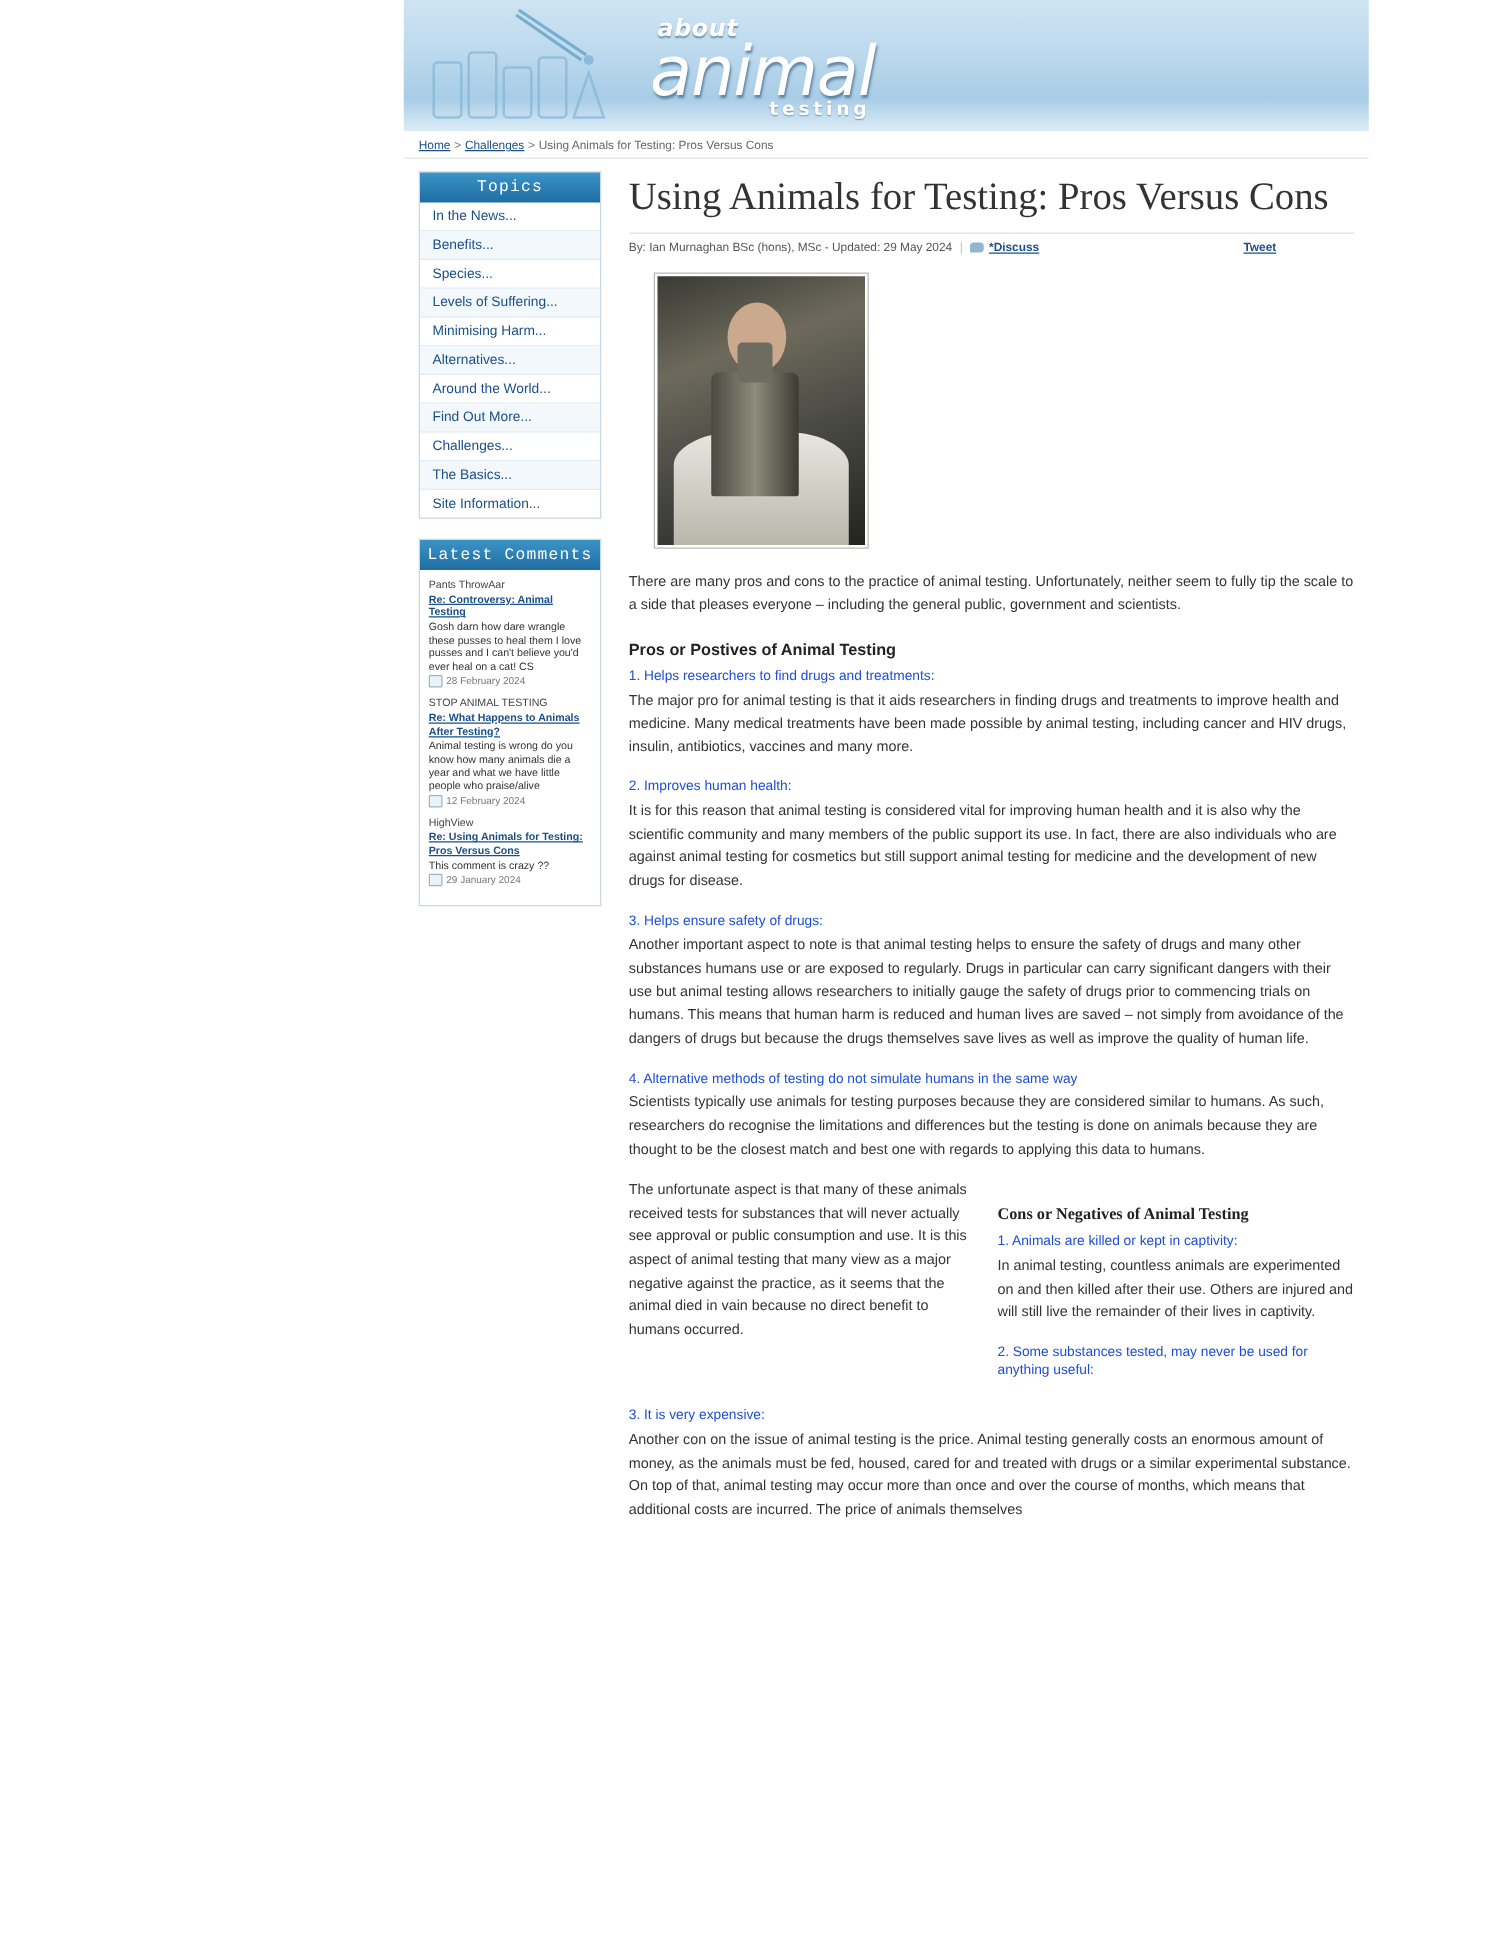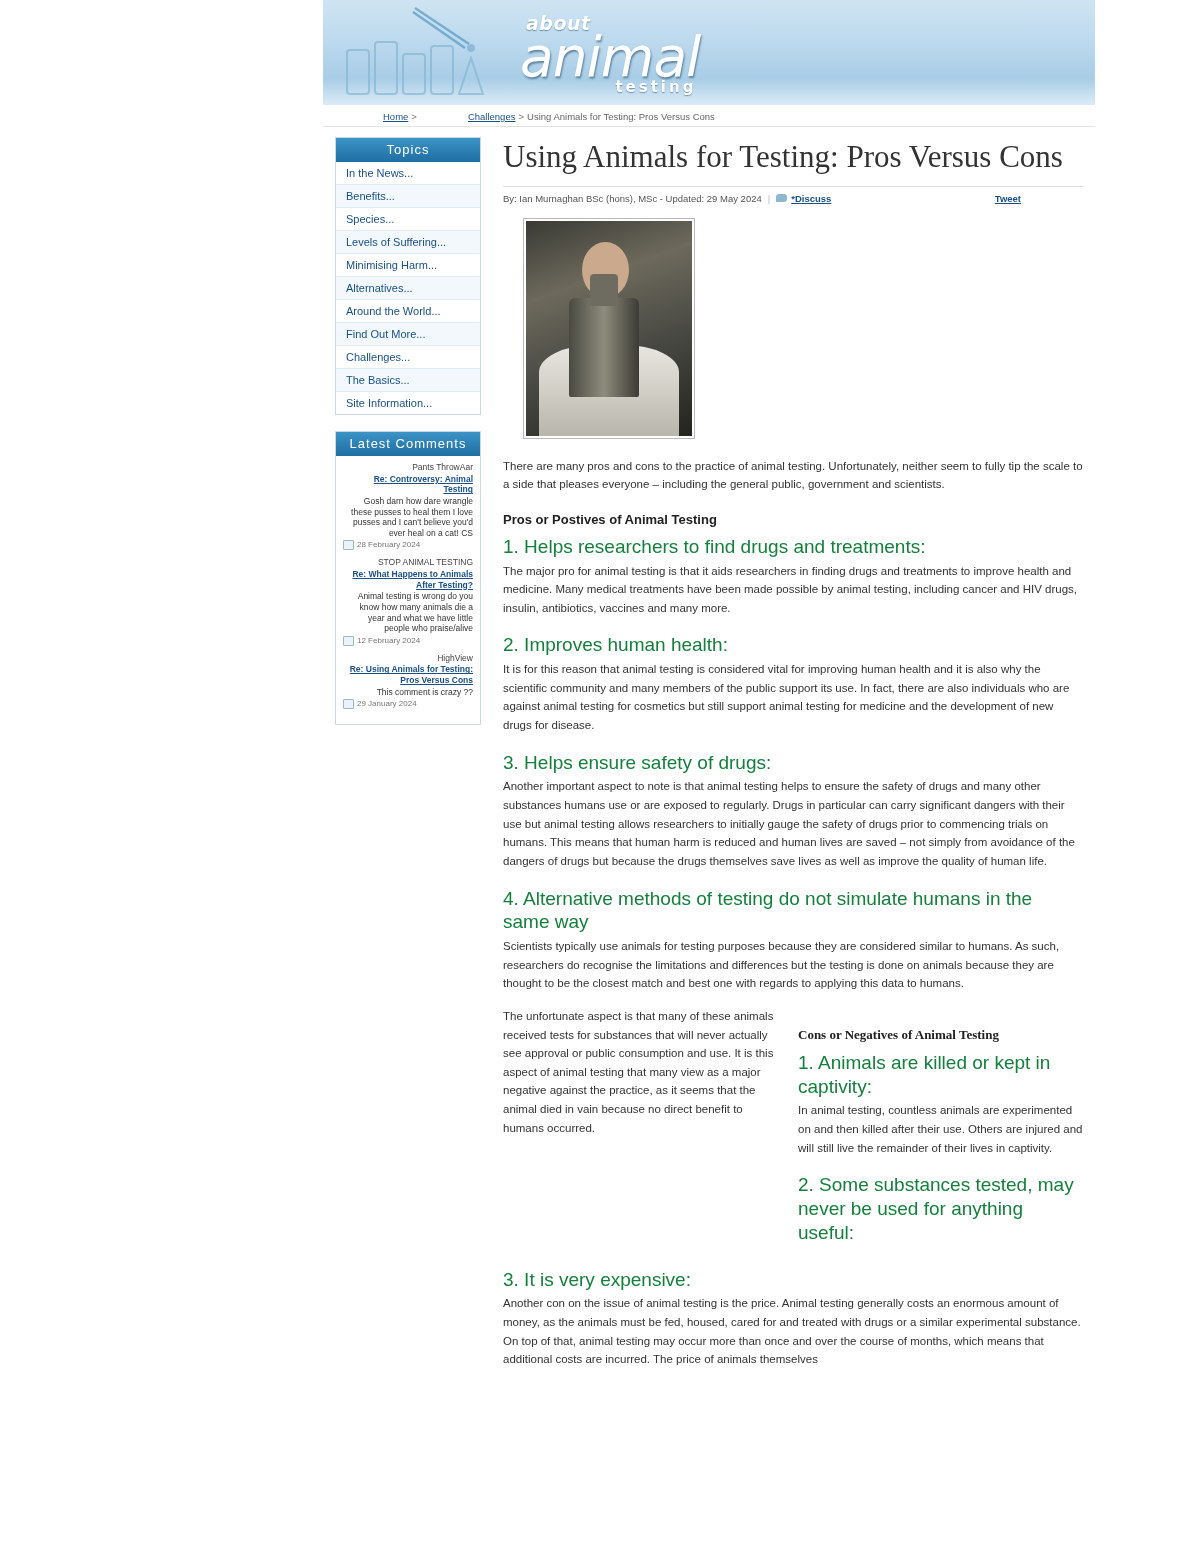--- a/index.html
+++ b/index.html
@@ -84,21 +84,20 @@
   
   .breadcrumb {
     font-size: 9.5px;
     color: #555;
     padding: 5px 0 4px 12px;
     border-bottom: 1px solid #e3e3e3;
   }
   .breadcrumb a {
     color: #1a4f8a;
     text-decoration: underline;
-    margin-left: 48px;
   }
   .breadcrumb .sep { color:#777; margin: 0 3px; }
   .breadcrumb .current { color: #666; }
 
   
   .body-wrap {
     display: flex;
     align-items: flex-start;
     padding: 10px 12px 30px 12px;
   }
@@ -119,40 +118,40 @@
     background: #fff;
     margin-bottom: 16px;
   }
   .box-header {
     background: linear-gradient(to bottom, #3b93c6 0%, #1f6ea3 100%);
     color: #fff;
     font-size: 13px;
     letter-spacing: 1px;
     text-align: center;
     padding: 4px 0 5px 0;
-    font-family: Liberation Sans, sans-serif;
+    font-family: Liberation Mono, monospace;
   }
   .topics-list {
     list-style: none;
     margin: 0;
     padding: 0;
   }
   .topics-list li {
     border-bottom: 1px solid #e2ecf3;
     padding: 5px 8px 5px 10px;
     font-size: 11px;
   }
   .topics-list li:nth-child(even) { background: #f2f8fc; }
   .topics-list li:last-child { border-bottom: none; }
   .topics-list a {
     color: #1a4f8a;
     text-decoration: none;
   }
 
-  .comments-body { padding: 6px 7px 8px 7px; text-align: right; }
+  .comments-body { padding: 6px 7px 8px 7px; }
   .comment {
     margin-bottom: 7px;
     font-size: 8.5px;
     line-height: 1.25;
     color: #333;
   }
   .comment-author {
     color: #444;
     font-size: 8.5px;
   }
@@ -286,23 +285,23 @@
     color: #333;
     margin: 0 0 14px 0;
   }
   h2.section {
     font-size: 13px;
     font-weight: bold;
     color: #222;
     margin: 18px 0 8px 0;
   }
   h3.sub {
-    font-size: 19px;
+    font-size: 11px;
     font-weight: normal;
-    color: #15803d;
+    color: #1d4ed8;
     margin: 16px 0 3px 0;
     line-height: 1.25;
   }
   h3.sub:first-of-type { margin-top: 6px; }
 
   .cons-block {
     float: right;
     width: 285px;
     margin: 10px 0 4px 24px;
   }

